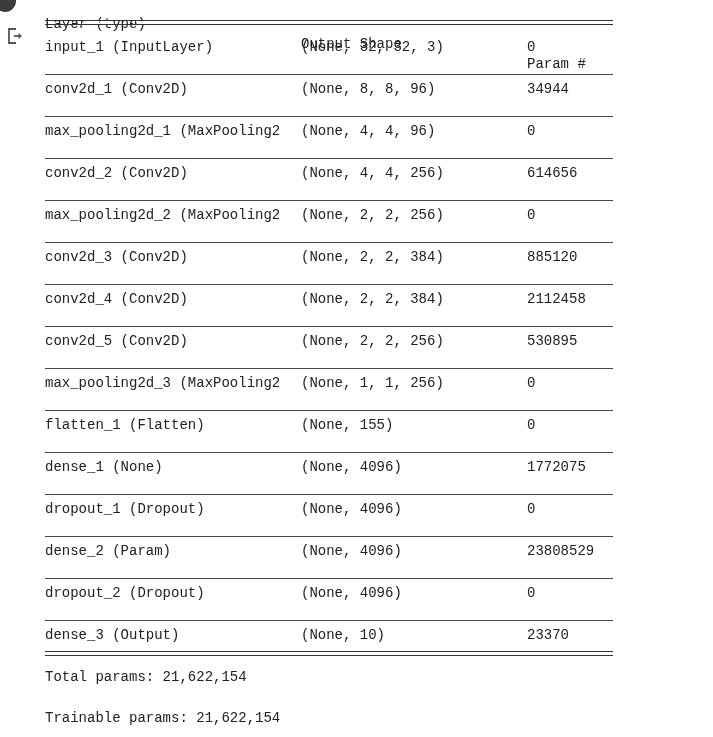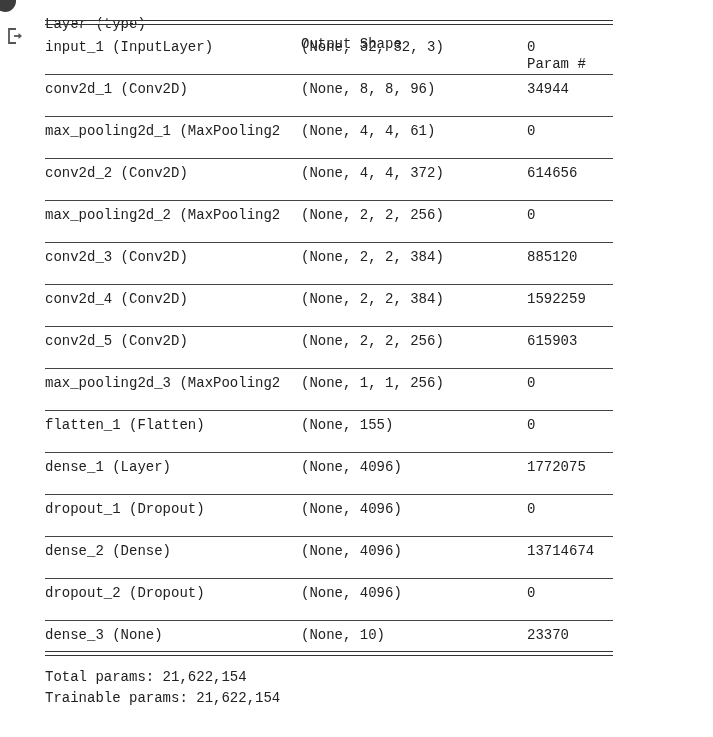--- a/index.html
+++ b/index.html
@@ -36,45 +36,45 @@
     <span class="c2">Output Shape</span>
     <span class="c3">Param #</span>
   </div>
   <div class="sep-eq" style="top:20px"></div>
 
   <div id="rows">
       <div class="row" style="top: 37px;"><span class="c1">input_1 (InputLayer)</span><span class="c2">(None, 32, 32, 3)</span><span class="c3">0</span></div>
       <div class="sep-line" style="top: 74px;"></div>
       <div class="row" style="top: 79px;"><span class="c1">conv2d_1 (Conv2D)</span><span class="c2">(None, 8, 8, 96)</span><span class="c3">34944</span></div>
       <div class="sep-line" style="top: 116px;"></div>
-      <div class="row" style="top: 121px;"><span class="c1">max_pooling2d_1 (MaxPooling2</span><span class="c2">(None, 4, 4, 61)</span><span class="c3">0</span></div>
+      <div class="row" style="top: 121px;"><span class="c1">max_pooling2d_1 (MaxPooling2</span><span class="c2">(None, 4, 4, 96)</span><span class="c3">0</span></div>
       <div class="sep-line" style="top: 158px;"></div>
-      <div class="row" style="top: 163px;"><span class="c1">conv2d_2 (Conv2D)</span><span class="c2">(None, 4, 4, 372)</span><span class="c3">614656</span></div>
+      <div class="row" style="top: 163px;"><span class="c1">conv2d_2 (Conv2D)</span><span class="c2">(None, 4, 4, 256)</span><span class="c3">614656</span></div>
       <div class="sep-line" style="top: 200px;"></div>
       <div class="row" style="top: 205px;"><span class="c1">max_pooling2d_2 (MaxPooling2</span><span class="c2">(None, 2, 2, 256)</span><span class="c3">0</span></div>
       <div class="sep-line" style="top: 242px;"></div>
       <div class="row" style="top: 247px;"><span class="c1">conv2d_3 (Conv2D)</span><span class="c2">(None, 2, 2, 384)</span><span class="c3">885120</span></div>
       <div class="sep-line" style="top: 284px;"></div>
-      <div class="row" style="top: 289px;"><span class="c1">conv2d_4 (Conv2D)</span><span class="c2">(None, 2, 2, 384)</span><span class="c3">1592259</span></div>
+      <div class="row" style="top: 289px;"><span class="c1">conv2d_4 (Conv2D)</span><span class="c2">(None, 2, 2, 384)</span><span class="c3">2112458</span></div>
       <div class="sep-line" style="top: 326px;"></div>
-      <div class="row" style="top: 331px;"><span class="c1">conv2d_5 (Conv2D)</span><span class="c2">(None, 2, 2, 256)</span><span class="c3">615903</span></div>
+      <div class="row" style="top: 331px;"><span class="c1">conv2d_5 (Conv2D)</span><span class="c2">(None, 2, 2, 256)</span><span class="c3">530895</span></div>
       <div class="sep-line" style="top: 368px;"></div>
       <div class="row" style="top: 373px;"><span class="c1">max_pooling2d_3 (MaxPooling2</span><span class="c2">(None, 1, 1, 256)</span><span class="c3">0</span></div>
       <div class="sep-line" style="top: 410px;"></div>
       <div class="row" style="top: 415px;"><span class="c1">flatten_1 (Flatten)</span><span class="c2">(None, 155)</span><span class="c3">0</span></div>
       <div class="sep-line" style="top: 452px;"></div>
-      <div class="row" style="top: 457px;"><span class="c1">dense_1 (Layer)</span><span class="c2">(None, 4096)</span><span class="c3">1772075</span></div>
+      <div class="row" style="top: 457px;"><span class="c1">dense_1 (None)</span><span class="c2">(None, 4096)</span><span class="c3">1772075</span></div>
       <div class="sep-line" style="top: 494px;"></div>
       <div class="row" style="top: 499px;"><span class="c1">dropout_1 (Dropout)</span><span class="c2">(None, 4096)</span><span class="c3">0</span></div>
       <div class="sep-line" style="top: 536px;"></div>
-      <div class="row" style="top: 541px;"><span class="c1">dense_2 (Dense)</span><span class="c2">(None, 4096)</span><span class="c3">13714674</span></div>
+      <div class="row" style="top: 541px;"><span class="c1">dense_2 (Param)</span><span class="c2">(None, 4096)</span><span class="c3">23808529</span></div>
       <div class="sep-line" style="top: 578px;"></div>
       <div class="row" style="top: 583px;"><span class="c1">dropout_2 (Dropout)</span><span class="c2">(None, 4096)</span><span class="c3">0</span></div>
       <div class="sep-line" style="top: 620px;"></div>
-      <div class="row" style="top: 625px;"><span class="c1">dense_3 (None)</span><span class="c2">(None, 10)</span><span class="c3">23370</span></div>
+      <div class="row" style="top: 625px;"><span class="c1">dense_3 (Output)</span><span class="c2">(None, 10)</span><span class="c3">23370</span></div>
     </div>
 
   <div class="sep-eq" style="top:651px"></div>
 
   <div class="summary" style="top:667px">Total params: 21,622,154</div>
-  <div class="summary" style="top:688px">Trainable params: 21,622,154</div>
+  <div class="summary" style="top:708px">Trainable params: 21,622,154</div>
   <div class="summary" style="top:746px">Non-trainable params: 0</div>
 </div>
 
 </body></html>

